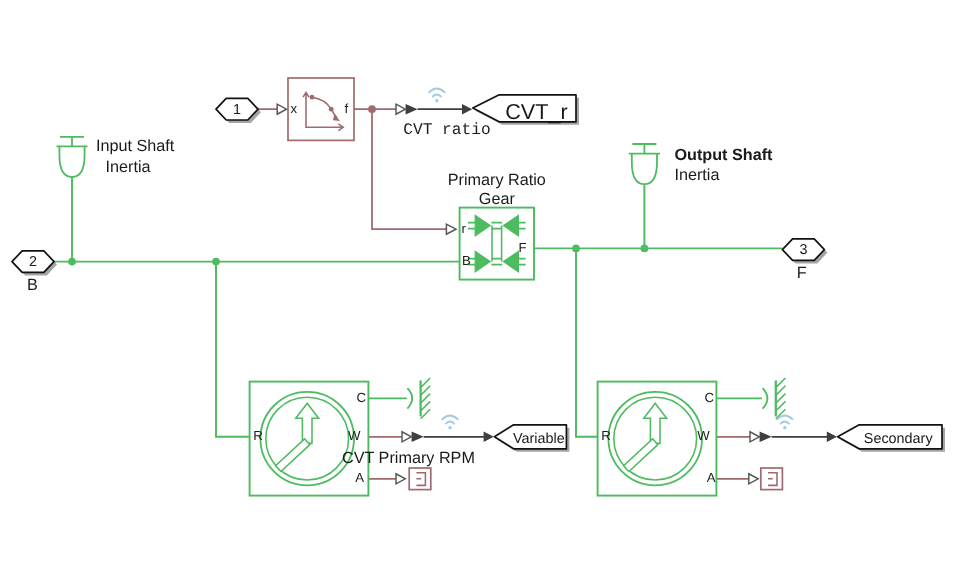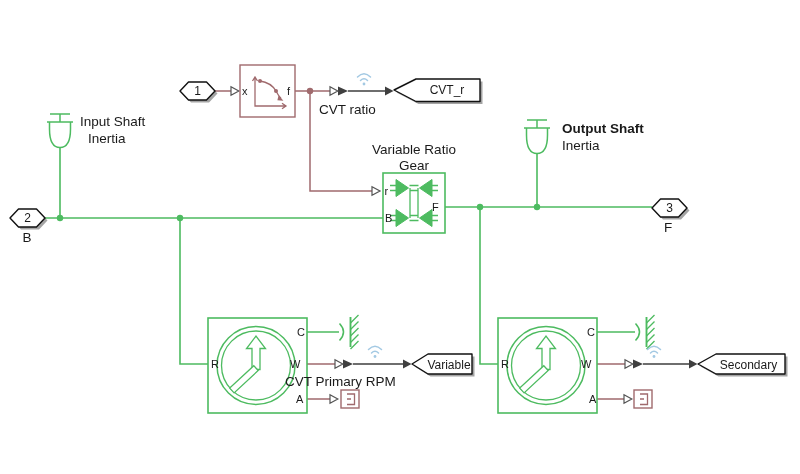--- a/index.html
+++ b/index.html
@@ -3,21 +3,21 @@
 <meta charset="utf-8">
 <style>
   html,body{margin:0;padding:0;background:#fff;}
   #canvas{position:relative;width:800px;height:474px;background:#fff;overflow:hidden;
           font-family:"Liberation Sans", sans-serif;}
   #diagram-svg{position:absolute;left:0;top:0;}
   .lbl{position:absolute;color:var(--text,#1a1a1a);white-space:nowrap;line-height:1;
        font-family:"Liberation Sans", sans-serif;}
   .f135{font-size:13.5px;}
   .f12{font-size:12px;}
-  .f125{font-size:12px;}
+  .f125{font-size:18px;}
   .f11{font-size:11px;}
   .ctr{text-align:center;}
   
   .sg  {stroke:var(--mech,#4dbb60);fill:none;stroke-width:1.6;}
   .sg13{stroke:var(--mech,#4dbb60);fill:none;stroke-width:1.3;}
   .sg15{stroke:var(--mech,#4dbb60);fill:none;stroke-width:1.5;}
   .sg18{stroke:var(--mech,#4dbb60);fill:none;stroke-width:1.9;}
   .sb  {stroke:var(--ps,#a06a6d);fill:none;stroke-width:1.5;}
   .sb13{stroke:var(--ps,#a06a6d);fill:none;stroke-width:1.3;}
   .sk  {stroke:var(--sig,#3f3f3f);fill:none;stroke-width:1.5;}
@@ -183,23 +183,23 @@
 
 <div class="lbl f12 ctr" style="left:180px;top:85px;width:35px;">1</div>
 <div class="lbl f12 ctr" style="left:10px;top:212px;width:35px;">2</div>
 <div class="lbl f135 ctr" style="left:17px;top:231px;width:20px;">B</div>
 <div class="lbl f12 ctr" style="left:652px;top:202px;width:35px;">3</div>
 <div class="lbl f135 ctr" style="left:658px;top:221px;width:20px;">F</div>
 
 <div class="lbl f11" style="left:242px;top:85.5px;">x</div>
 <div class="lbl f11" style="left:287px;top:85.5px;">f</div>
 
-<div class="lbl f135" style="left:319px;top:103px;">CVT ratio</div>
-
-<div class="lbl f135 ctr" style="left:354px;top:143px;width:120px;">Variable Ratio</div>
+<div class="lbl f135" style="left:336px;top:103px;font-family:Liberation Mono, monospace;">CVT ratio</div>
+
+<div class="lbl f135 ctr" style="left:354px;top:143px;width:120px;">Primary Ratio</div>
 <div class="lbl f135 ctr" style="left:354px;top:159px;width:120px;">Gear</div>
 <div class="lbl f11" style="left:384.5px;top:185.5px;">r</div>
 <div class="lbl f11" style="left:385px;top:212.5px;">B</div>
 <div class="lbl f11" style="left:432px;top:201.5px;">F</div>
 
 <div class="lbl f135" style="left:80px;top:115px;">Input Shaft</div>
 <div class="lbl f135" style="left:88px;top:132px;">Inertia</div>
 <div class="lbl f135" style="left:562px;top:122px;font-weight:bold;">Output Shaft</div>
 <div class="lbl f135" style="left:562px;top:139px;">Inertia</div>
 

